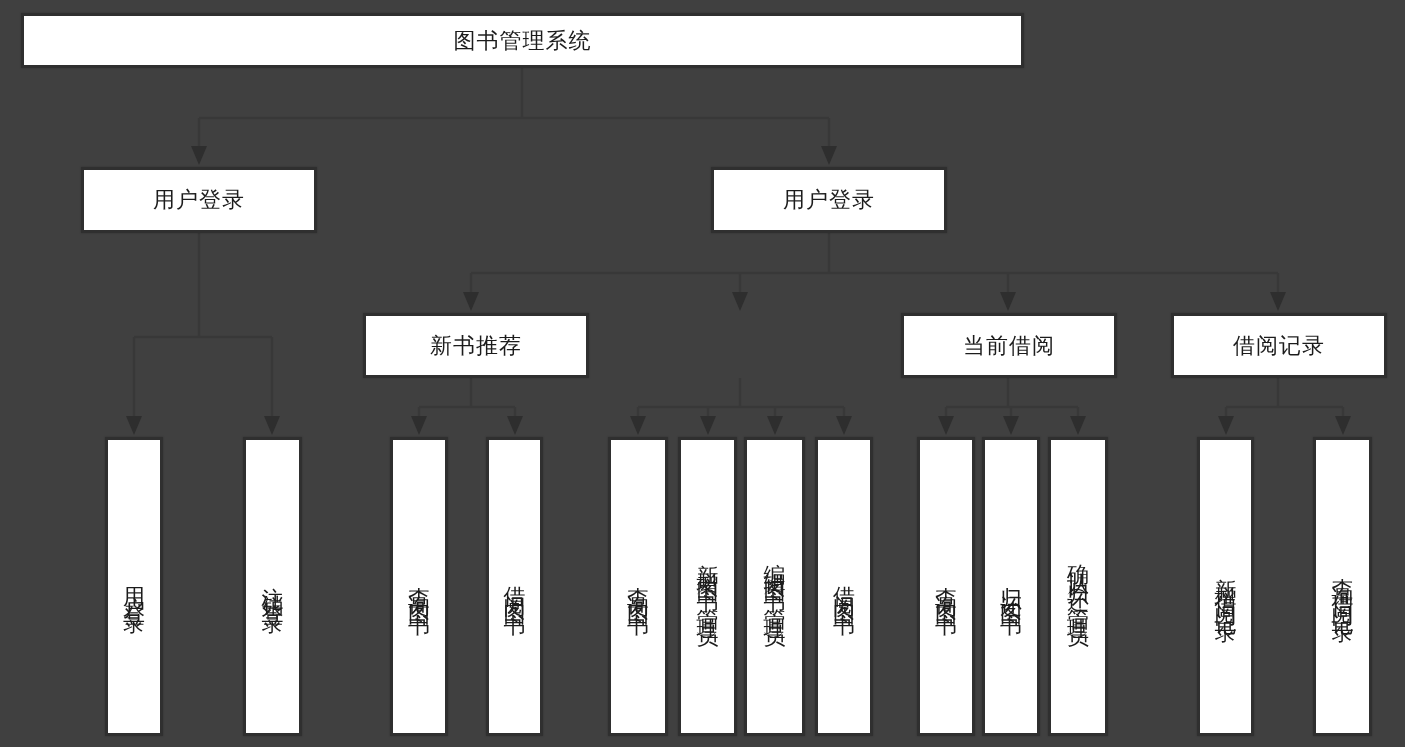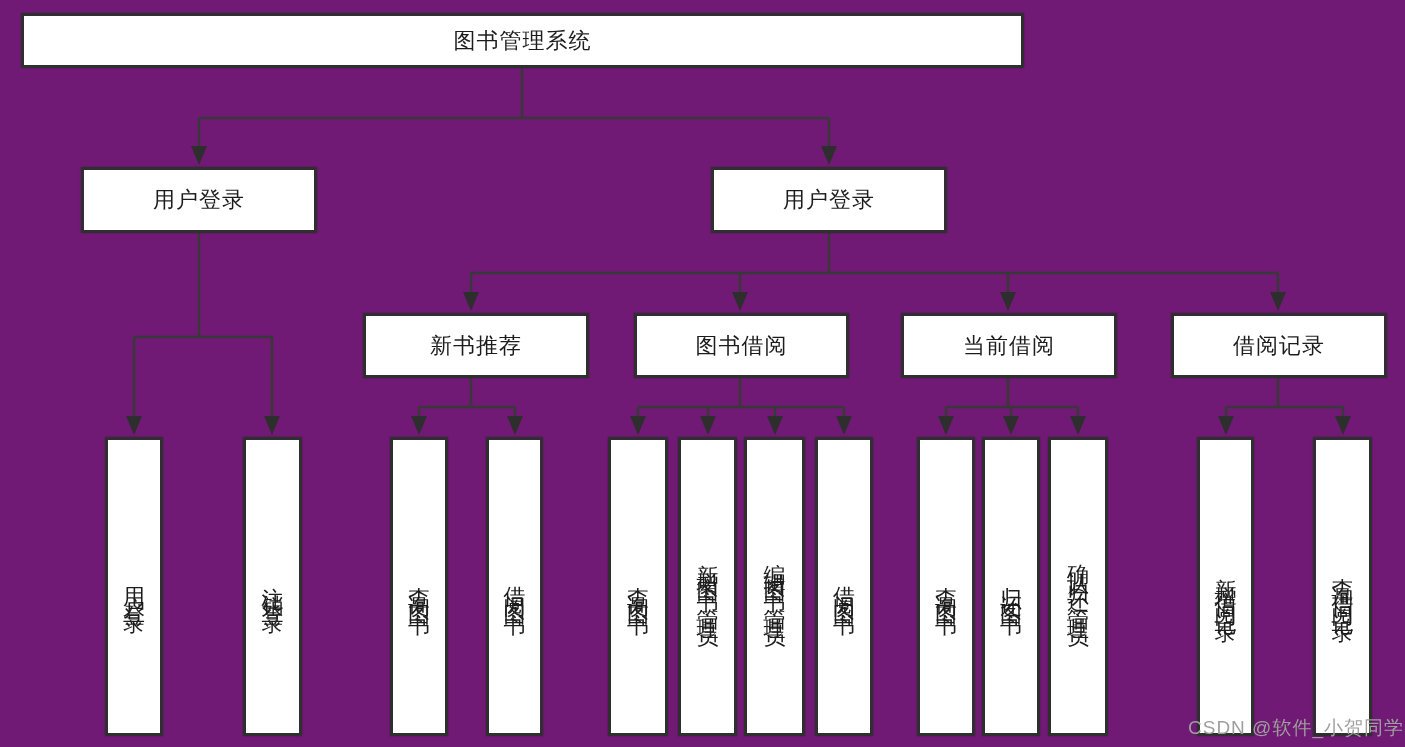--- a/index.html
+++ b/index.html
@@ -1,21 +1,21 @@
 <!DOCTYPE html>
 <html><head>
 <meta charset="utf-8">
 <style>
   html, body { margin: 0; padding: 0; background: #ffffff; }
   body { font-family: "Liberation Sans", "DejaVu Sans", sans-serif; }
   .canvas {
     position: relative;
     width: 1405px;
     height: 747px;
-    background: #701a75;
+    background: #404040;
     overflow: hidden;
   }
   .connectors {
     position: absolute;
     left: 0; top: 0;
     width: 1405px; height: 747px;
   }
   .node {
     position: absolute;
     box-sizing: border-box;
@@ -103,23 +103,20 @@
   <div class="node h" style="left:81px; top:167px; width:236px; height:66px;">
     <span class="lbl">用户登录</span>
   </div>
   <div class="node h" style="left:711px; top:167px; width:236px; height:66px;">
     <span class="lbl">用户登录</span>
   </div>
 
   <div class="node h" style="left:363px; top:313px; width:226px; height:65px;">
     <span class="lbl">新书推荐</span>
   </div>
-  <div class="node h" style="left:634px; top:313px; width:215px; height:65px;">
-    <span class="lbl">图书借阅</span>
-  </div>
   <div class="node h" style="left:901px; top:313px; width:216px; height:65px;text-align:right;">
     <span class="lbl">当前借阅</span>
   </div>
   <div class="node h" style="left:1171px; top:313px; width:216px; height:65px;">
     <span class="lbl">借阅记录</span>
   </div>
 
   <div class="node v" style="left:105px; top:437px; width:58px; height:299px;">
     <span class="lbl">用户登录</span>
   </div>
@@ -157,15 +154,14 @@
     <span class="lbl">确认归还（管理员）</span>
   </div>
 
   <div class="node v" style="left:1197px; top:437px; width:57px; height:299px;">
     <span class="lbl">新增借阅记录</span>
   </div>
   <div class="node v" style="left:1313px; top:437px; width:59px; height:299px;">
     <span class="lbl">查询借阅记录</span>
   </div>
 
-  <div class="watermark">CSDN @软件_小贺同学</div>
 
 </div>
 
 </body></html>

